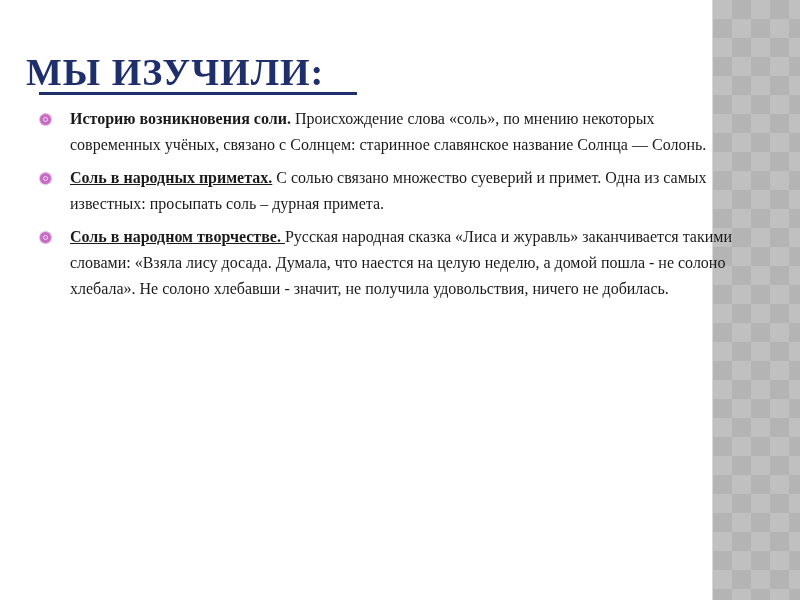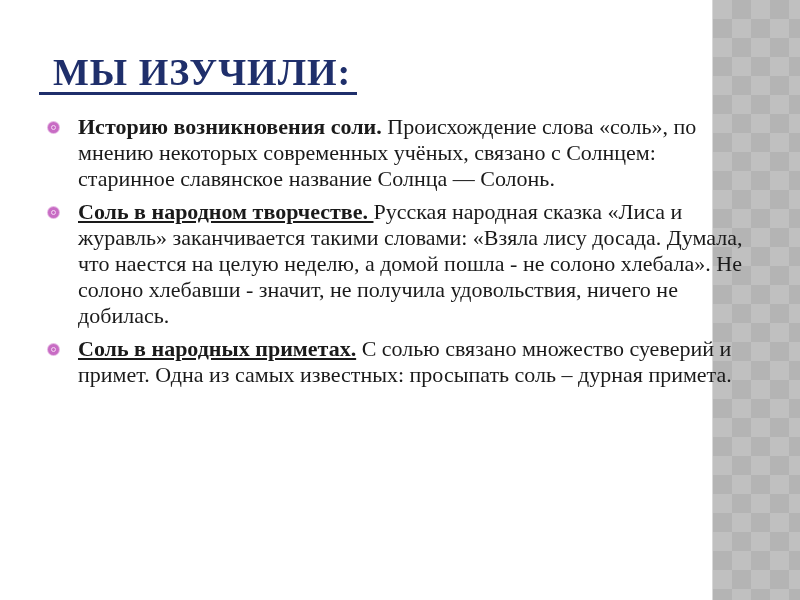--- a/index.html
+++ b/index.html
@@ -6,23 +6,23 @@
   body { width:800px; height:600px; position:relative; overflow:hidden; background:#ffffff; font-family:"Liberation Serif", serif; }
   .band { position:absolute; left:713px; top:0; width:87px; height:600px;
     background-color:#c0c0c0;
     background-image:
       linear-gradient(45deg, #b4b4b4 25%, transparent 25%, transparent 75%, #b4b4b4 75%),
       linear-gradient(45deg, #b4b4b4 25%, transparent 25%, transparent 75%, #b4b4b4 75%);
     background-size:38px 38px;
     background-position:0 0, 19px 19px;
   }
   .band-edge { position:absolute; left:712px; top:0; width:1px; height:600px; background:#d8d8d8; }
-  .title { position:absolute; left:53px; top:52px; margin:0; font-family:"Liberation Serif", serif; font-weight:bold; font-size:38px; letter-spacing:1px; color:#1f2f6b; line-height:40px; }
+  .title { position:absolute; left:26px; top:52px; margin:0; font-family:"Liberation Serif", serif; font-weight:bold; font-size:38px; letter-spacing:1px; color:#1f2f6b; line-height:40px; }
   .title-rule { position:absolute; left:39px; top:92px; width:318px; height:3px; background:#1f2f6b; }
-  .list { position:absolute; left:40px; top:106px; width:700px; margin:8px; padding:0; list-style:none; font-size:22px; line-height:26px; color:#1a1a1a; }
+  .list { position:absolute; left:40px; top:106px; width:700px; margin:0; padding:0; list-style:none; font-size:16px; line-height:26px; color:#1a1a1a; }
   .item { position:relative; padding-left:30px; margin-bottom:7px; }
   .bullet { position:absolute; left:0; top:8px; width:11px; height:11px; border-radius:50%; background:#c86cc4; box-shadow:0 0 0 1px #e6b8e4; }
   .bullet::after { content:""; position:absolute; left:3px; top:3px; width:5px; height:5px; border-radius:50%; border:1px solid #f3d7f2; box-sizing:border-box; }
   .lead { font-weight:bold; }
   .lead.u { text-decoration:underline; }
 </style>
 </head>
 <body>
 
 <div class="band"></div>
@@ -31,19 +31,19 @@
 <h1 class="title">МЫ ИЗУЧИЛИ:</h1>
 <div class="title-rule"></div>
 
 <ul class="list">
   <li class="item">
     <span class="bullet"></span>
     <span class="lead">Историю возникновения соли.</span><span> Происхождение слова «соль», по мнению некоторых современных учёных, связано с Солнцем: старинное славянское название Солнца — Солонь.</span>
   </li>
   <li class="item">
     <span class="bullet"></span>
-    <span class="lead u">Соль в народном творчестве. </span><span>Русская народная сказка «Лиса и журавль» заканчивается такими словами: «Взяла лису досада. Думала, что наестся на целую неделю, а домой пошла - не солоно хлебала».  Не солоно хлебавши - значит, не получила удовольствия, ничего не добилась.</span>
+    <span class="lead u">Соль в народных приметах.</span><span> С солью связано множество суеверий и примет. Одна из самых известных: просыпать соль – дурная примета.</span>
   </li>
   <li class="item">
     <span class="bullet"></span>
-    <span class="lead u">Соль в народных приметах.</span><span> С солью связано множество суеверий и примет. Одна из самых известных: просыпать соль – дурная примета.</span>
+    <span class="lead u">Соль в народном творчестве. </span><span>Русская народная сказка «Лиса и журавль» заканчивается такими словами: «Взяла лису досада. Думала, что наестся на целую неделю, а домой пошла - не солоно хлебала».  Не солоно хлебавши - значит, не получила удовольствия, ничего не добилась.</span>
   </li>
 </ul>
 
 </body></html>

